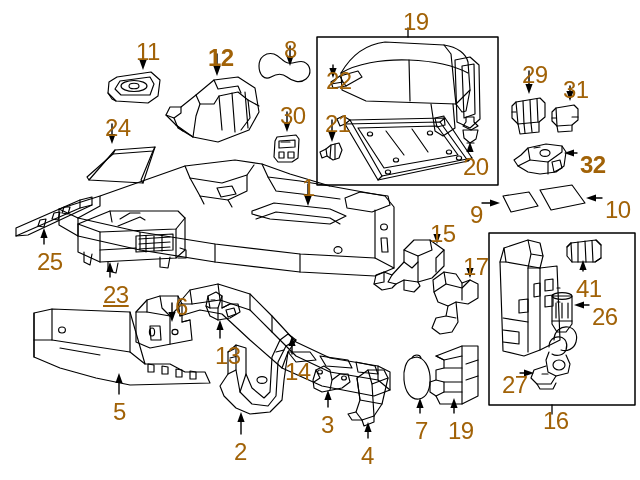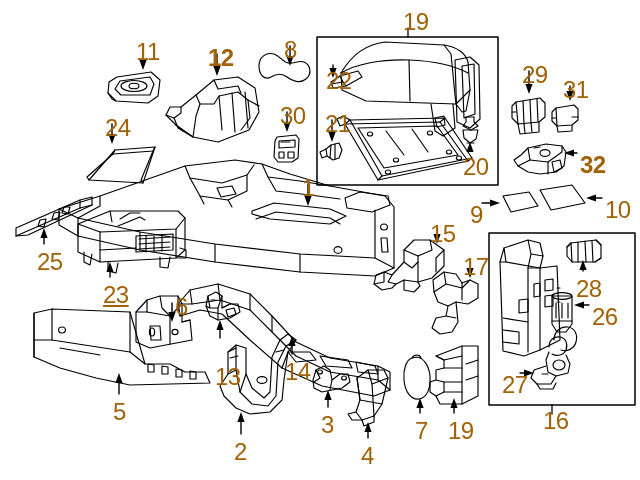--- a/index.html
+++ b/index.html
@@ -470,34 +470,34 @@
 <div class="lbl" style="left:321px;top:413px;">3</div>
 <div class="lbl" style="left:361px;top:444px;">4</div>
 <div class="lbl" style="left:113px;top:400px;">5</div>
 <div class="lbl" style="left:175px;top:295px;">6</div>
 <div class="lbl" style="left:415px;top:419px;">7</div>
 <div class="lbl" style="left:284px;top:38px;">8</div>
 <div class="lbl" style="left:470px;top:203px;">9</div>
 <div class="lbl" style="left:605px;top:198px;">10</div>
 <div class="lbl" style="left:136px;top:40px;">11</div>
 <div class="lbl" style="left:208px;top:46px;font-weight:bold;">12</div>
-<div class="lbl" style="left:215px;top:344px;margin-top:21px;">13</div>
+<div class="lbl" style="left:215px;top:344px;">13</div>
 <div class="lbl" style="left:285px;top:360px;">14</div>
 <div class="lbl" style="left:430px;top:222px;">15</div>
 <div class="lbl" style="left:543px;top:409px;">16</div>
 <div class="lbl" style="left:463px;top:255px;">17</div>
 <div class="lbl" style="left:448px;top:419px;">19</div>
 <div class="lbl" style="left:403px;top:10px;">19</div>
 <div class="lbl" style="left:463px;top:155px;">20</div>
 <div class="lbl" style="left:325px;top:112px;">21</div>
 <div class="lbl" style="left:326px;top:69px;">22</div>
 <div class="lbl" style="left:103px;top:283px;text-decoration:underline;">23</div>
 <div class="lbl" style="left:105px;top:116px;">24</div>
 <div class="lbl" style="left:37px;top:250px;">25</div>
 <div class="lbl" style="left:592px;top:305px;">26</div>
 <div class="lbl" style="left:502px;top:373px;">27</div>
-<div class="lbl" style="left:576px;top:277px;">28</div>
+<div class="lbl" style="left:576px;top:277px;">41</div>
 <div class="lbl" style="left:522px;top:63px;">29</div>
 <div class="lbl" style="left:280px;top:104px;">30</div>
 <div class="lbl" style="left:563px;top:78px;">31</div>
 <div class="lbl" style="left:580px;top:153px;font-weight:bold;">32</div>
 
 </div>
 
 </body></html>

